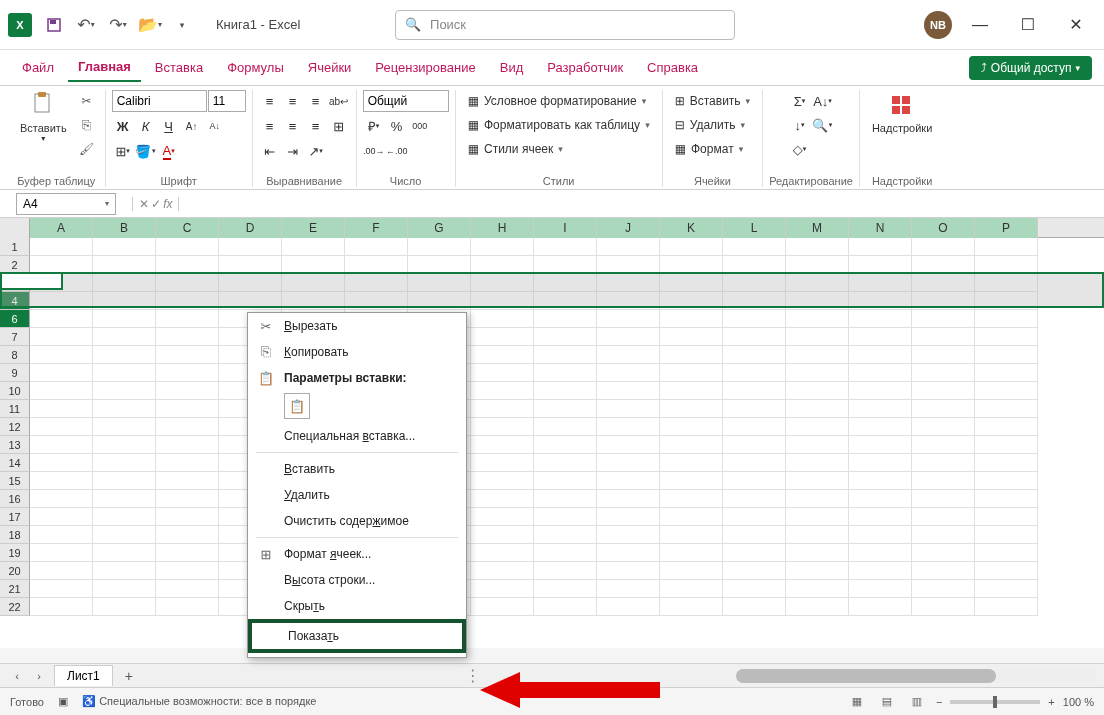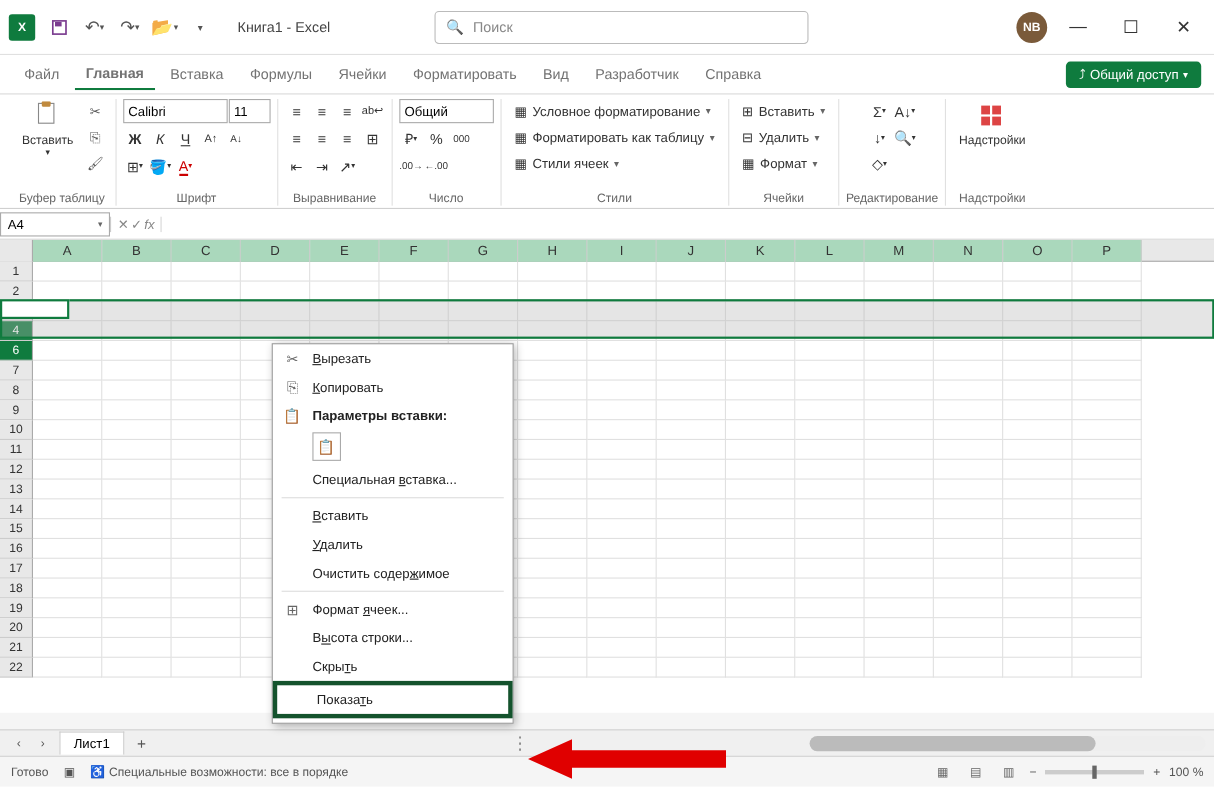--- a/index.html
+++ b/index.html
@@ -11,21 +11,21 @@
 .qa-buttons { display: flex; gap: 4px; }
 .qa-btn { width: 28px; height: 28px; display: flex; align-items: center; justify-content: center; color: #555; cursor: pointer; border-radius: 3px; }
 .title-text { margin-left: 20px; font-size: 13px; color: #444; }
 .search-box { margin-left: auto; margin-right: auto; width: 340px; height: 30px; border: 1px solid #bbb; border-radius: 4px; display: flex; align-items: center; padding: 0 10px; gap: 8px; color: #888; font-size: 13px; background: #fff; }
 .win-controls { display: flex; align-items: center; gap: 8px; margin-left: auto; }
 .user-badge { width: 28px; height: 28px; border-radius: 50%; background: #7a5a3a; color: #fff; display: flex; align-items: center; justify-content: center; font-size: 11px; font-weight: bold; }
 .win-btn { width: 40px; height: 30px; display: flex; align-items: center; justify-content: center; color: #333; cursor: pointer; }
 
 
 .ribbon-tabs { height: 36px; background: #fff; display: flex; align-items: center; padding: 0 12px; gap: 4px; border-bottom: 1px solid #d0d0d0; }
-.rtab { padding: 6px 10px; font-size: 13px; color: #737373; cursor: pointer; border-radius: 3px 3px 0 0; }
+.rtab { padding: 6px 10px; font-size: 13px; color: #be185d; cursor: pointer; border-radius: 3px 3px 0 0; }
 .rtab.active { border-bottom: 2px solid #0f7b3e; font-weight: 600; }
 .share-btn { margin-left: auto; background: #0f7b3e; color: #fff; padding: 5px 12px; font-size: 12px; border-radius: 4px; display: flex; align-items: center; gap: 4px; cursor: pointer; }
 
 
 .ribbon { height: 104px; background: #fff; display: flex; border-bottom: 1px solid #d0d0d0; padding: 4px 8px 2px; }
 .rgroup { display: flex; flex-direction: column; align-items: center; padding: 0 6px; border-right: 1px solid #e0e0e0; }
 .rgroup:last-child { border-right: none; }
 .rgroup-content { flex: 1; display: flex; align-items: flex-start; gap: 2px; }
 .rgroup-label { font-size: 11px; color: #666; text-align: center; padding-top: 2px; }
 .big-btn { display: flex; flex-direction: column; align-items: center; padding: 2px 6px; cursor: pointer; border-radius: 3px; font-size: 11px; color: #333; }
@@ -35,21 +35,21 @@
 .font-select { width: 95px; height: 22px; border: 1px solid #aaa; font-size: 12px; padding: 0 4px; }
 .size-select { width: 38px; height: 22px; border: 1px solid #aaa; font-size: 12px; padding: 0 4px; }
 .num-select { width: 86px; height: 22px; border: 1px solid #aaa; font-size: 12px; padding: 0 4px; }
 .row-btns { display: flex; gap: 1px; }
 .fmt-btn { width: 22px; height: 22px; display: flex; align-items: center; justify-content: center; cursor: pointer; font-size: 13px; color: #333; }
 .wide-btn { display: flex; align-items: center; padding: 1px 6px; font-size: 12px; color: #333; cursor: pointer; gap: 5px; height: 22px; white-space: nowrap; }
 .wide-btn .arr { font-size: 9px; color: #666; }
 
 
 .formula-row { height: 28px; background: #fff; display: flex; align-items: center; border-bottom: 1px solid #d0d0d0; }
-.name-box { width: 100px; height: 22px; border: 1px solid #aaa; margin: 0 0; font-size: 12px; padding: 0 6px; display: flex; align-items: center; justify-content: space-between; }
+.name-box { width: 100px; height: 22px; border: 1px solid #aaa; margin: 0 16px; font-size: 12px; padding: 0 6px; display: flex; align-items: center; justify-content: space-between; }
 .fx-btns { display: flex; gap: 2px; padding: 0 6px; border-left: 1px solid #ccc; border-right: 1px solid #ccc; color: #888; font-size: 12px; }
 .formula-input { flex: 1; height: 22px; border: none; font-size: 12px; padding: 0 6px; }
 
 
 .grid-area { position: relative; background: #fff; height: 430px; overflow: hidden; }
 .col-headers { display: flex; position: absolute; top: 0; left: 0; right: 0; height: 20px; background: #e8e8e8; border-bottom: 1px solid #aaa; }
 .corner { width: 30px; height: 20px; border-right: 1px solid #aaa; background: #e8e8e8; }
 .col-h { width: 63px; height: 20px; border-right: 1px solid #ccc; display: flex; align-items: center; justify-content: center; font-size: 12px; color: #333; }
 .row-headers { position: absolute; top: 20px; left: 0; width: 30px; }
 .row-h { width: 30px; height: 18px; border-right: 1px solid #aaa; border-bottom: 1px solid #ccc; display: flex; align-items: center; justify-content: center; font-size: 11px; color: #333; background: #e8e8e8; }
@@ -125,21 +125,21 @@
     <div class="win-btn">✕</div>
   </div>
 </div>
 
 <div class="ribbon-tabs">
   <div class="rtab">Файл</div>
   <div class="rtab active">Главная</div>
   <div class="rtab">Вставка</div>
   <div class="rtab">Формулы</div>
   <div class="rtab">Ячейки</div>
-  <div class="rtab">Форматировать</div>
+  <div class="rtab">Рецензирование</div>
   <div class="rtab">Вид</div>
   <div class="rtab">Разработчик</div>
   <div class="rtab">Справка</div>
   <div class="share-btn">
     <span>⤴</span>
     <span>Общий доступ</span>
     <span style="font-size:9px">▾</span>
   </div>
 </div>
 

